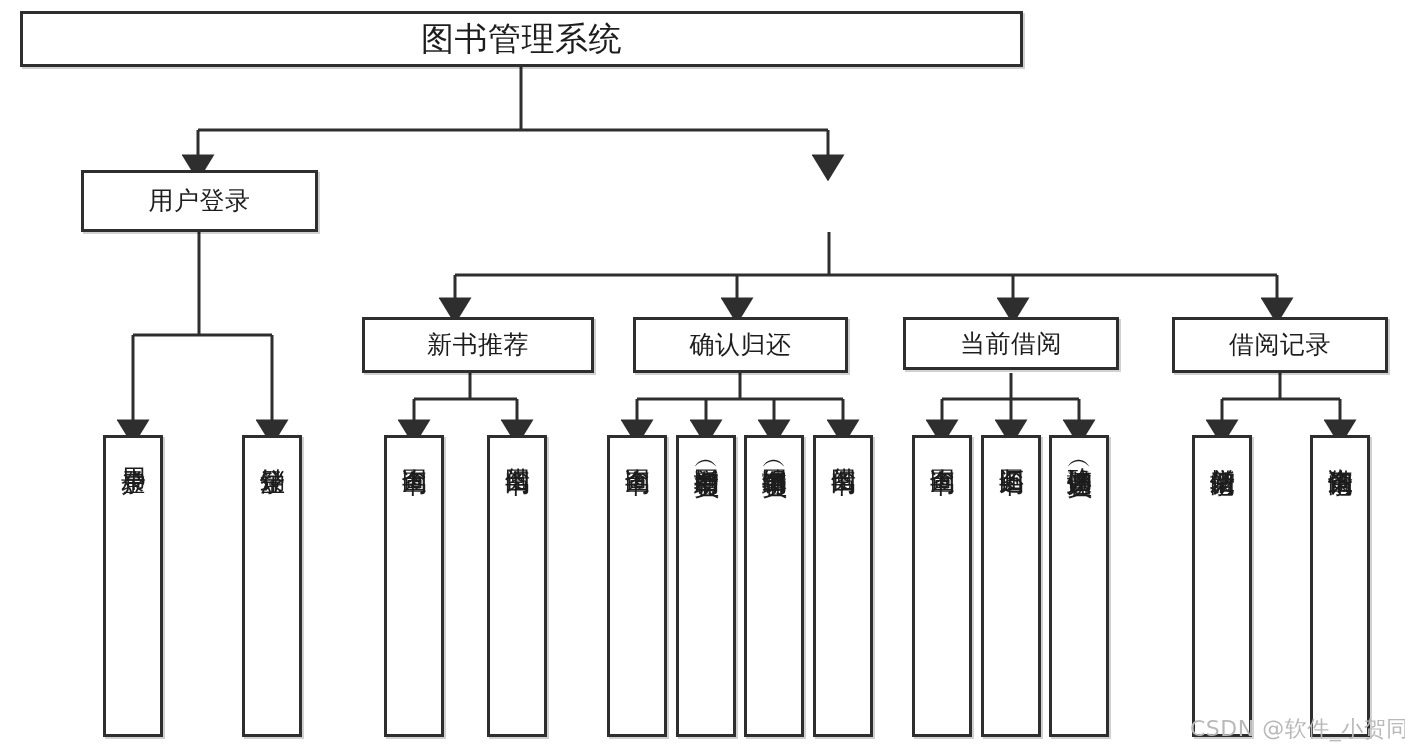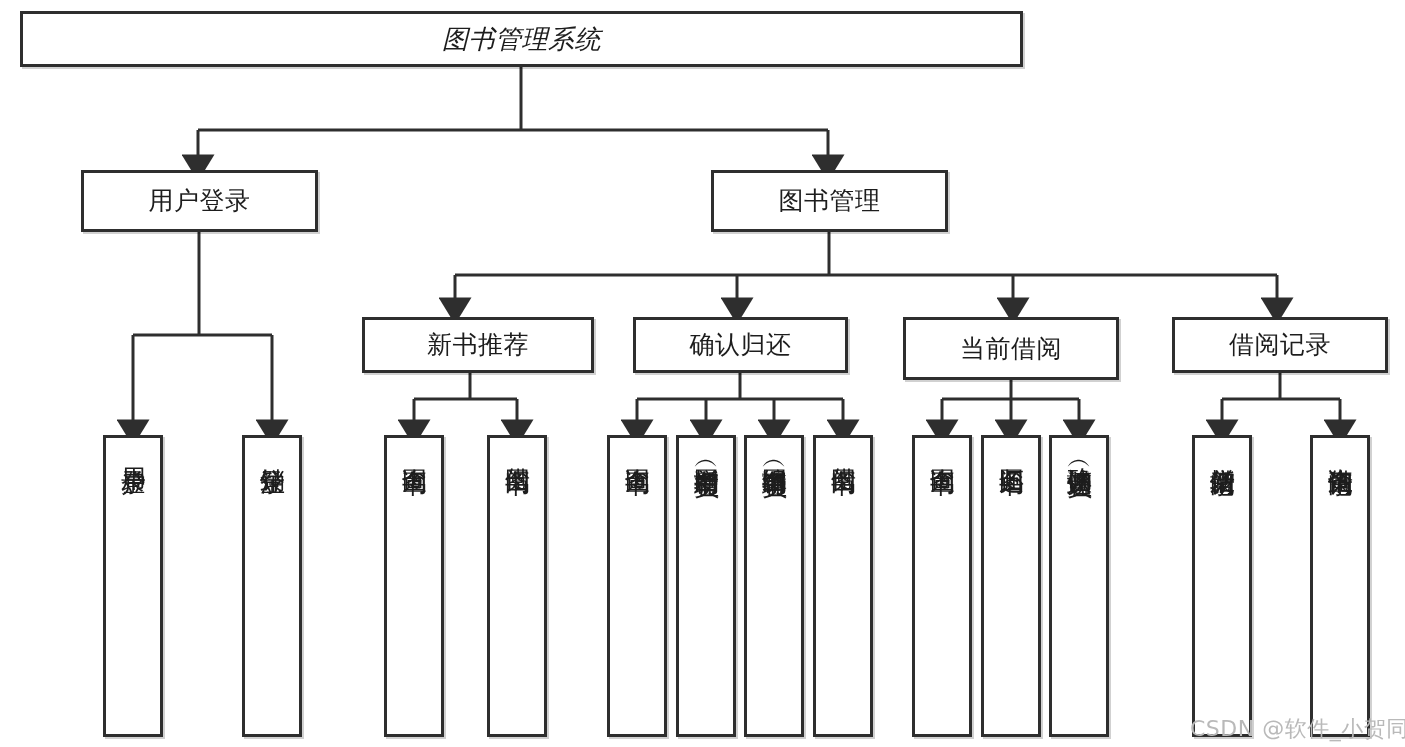--- a/index.html
+++ b/index.html
@@ -40,22 +40,21 @@
     display: block;
     text-align: center;
     line-height: 1.02;
     letter-spacing: 0.5px;
   }
   .node.horiz .lbl {
     writing-mode: horizontal-tb;
     font-size: 25px;
   }
   .node.root .lbl {
-    font-size: 26px;
-    font-style: italic;
+    font-size: 33px;
   }
   .node.vert {
     align-items: flex-start;
     padding-top: 10px;
   }
   .node.vert .lbl {
     writing-mode: vertical-rl;
     text-orientation: upright;
     font-size: 25px;
     line-height: 1.12;
@@ -125,31 +124,28 @@
     </g>
   </svg>
 
   <div class="node horiz root" style="left:20px; top:11px; width:1003px; height:56px;">
     <span class="lbl">图书管理系统</span>
   </div>
 
   <div class="node horiz" style="left:81px; top:170px; width:237px; height:62px;">
     <span class="lbl">用户登录</span>
   </div>
-  <div class="node horiz" style="left:711px; top:170px; width:237px; height:62px;">
-    <span class="lbl">图书管理</span>
-  </div>
 
   <div class="node horiz" style="left:362px; top:317px; width:232px; height:56px;">
     <span class="lbl">新书推荐</span>
   </div>
   <div class="node horiz" style="left:633px; top:317px; width:215px; height:56px;">
     <span class="lbl">确认归还</span>
   </div>
-  <div class="node horiz" style="left:903px; top:317px; width:216px; height:63px;">
+  <div class="node horiz" style="left:903px; top:317px; width:216px; height:53px;">
     <span class="lbl">当前借阅</span>
   </div>
   <div class="node horiz" style="left:1172px; top:317px; width:216px; height:56px;">
     <span class="lbl">借阅记录</span>
   </div>
 
   <div class="node vert" style="left:103px; top:435px; width:60px; height:302px;">
     <span class="lbl">用户登录</span>
   </div>
   <div class="node vert" style="left:242px; top:435px; width:60px; height:302px;">

